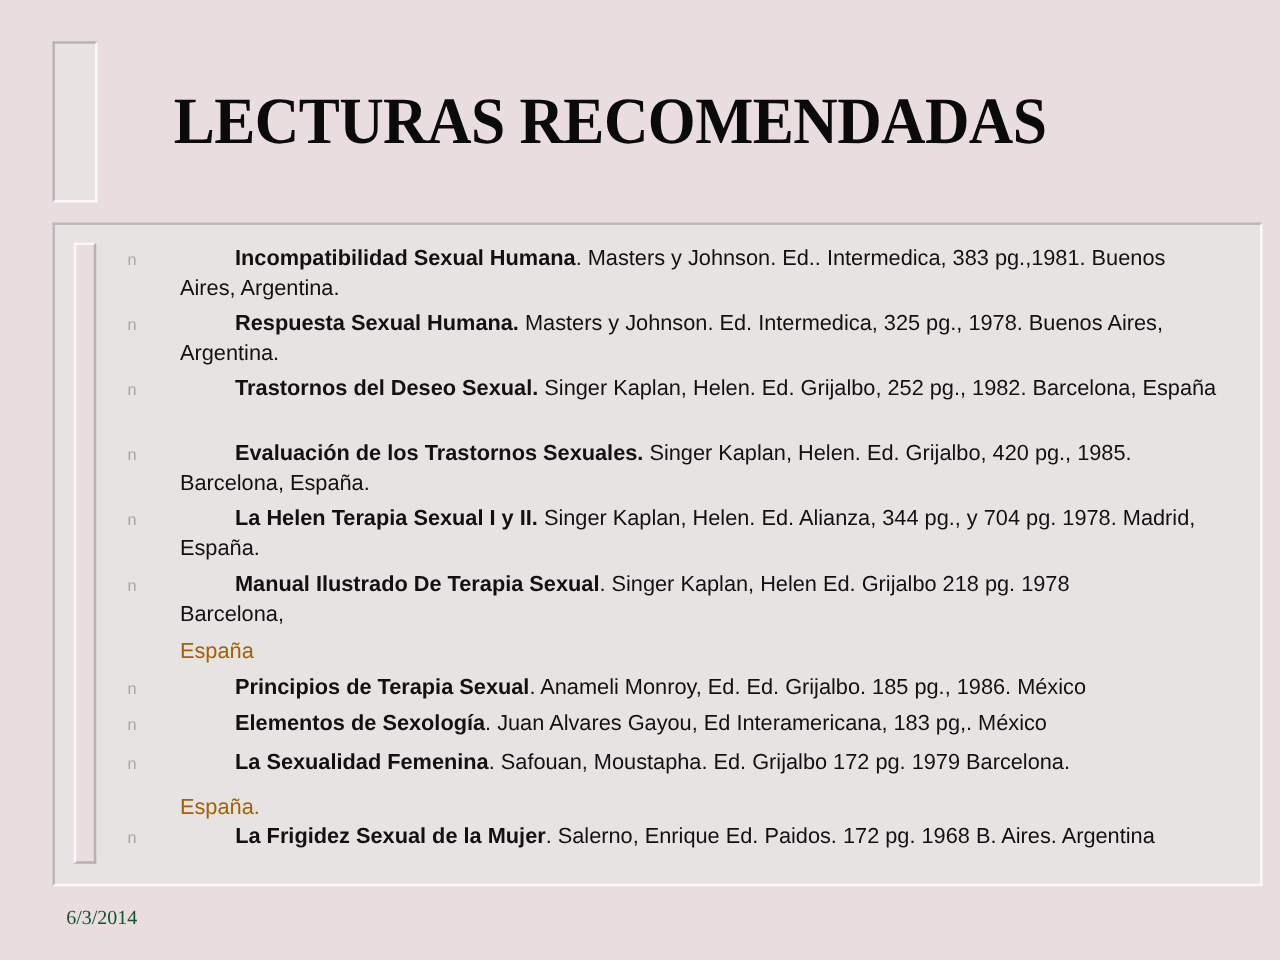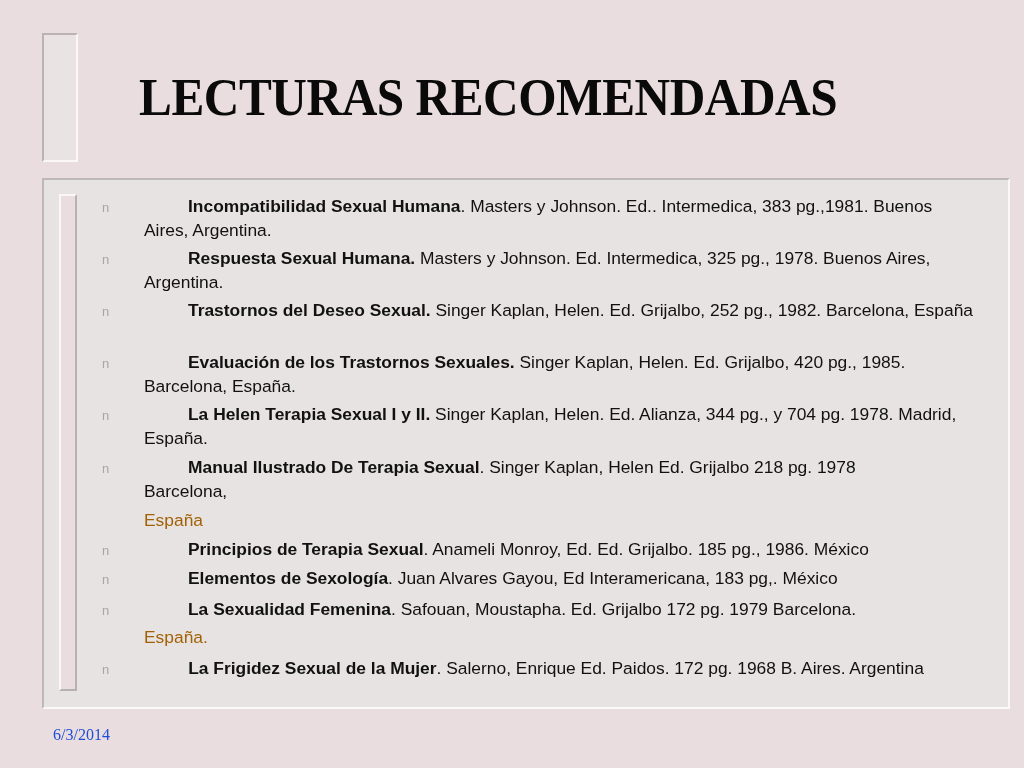--- a/index.html
+++ b/index.html
@@ -109,21 +109,21 @@
       line-height: 23.5px;
       color: #a16207;
     }
     .footer-date {
       position: absolute;
       left: 53px;
       top: 725px;
       font-family: "Liberation Serif", serif;
       font-size: 16px;
       line-height: 20px;
-      color: #1d4ed8;
+      color: #14532d;
       text-align: right;
     }
   </style>
 </head>
 <body>
 
 <div class="title-bar"></div>
 <h1 class="title">LECTURAS RECOMENDADAS</h1>
 
 <div class="content-box">
@@ -159,21 +159,21 @@
       <span class="bullet">n</span>
       <div class="ref-text"><span class="ref-title">Principios de Terapia Sexual</span><span>. Anameli Monroy, Ed. Ed. Grijalbo. 185 pg., 1986. México</span></div>
     </li>
     <li class="ref-item" style="top:387px;">
       <span class="bullet">n</span>
       <div class="ref-text"><span class="ref-title">Elementos de Sexología</span><span>. Juan Alvares Gayou, Ed Interamericana, 183 pg,. México</span></div>
     </li>
     <li class="ref-item" style="top:418px;">
       <span class="bullet">n</span>
       <div class="ref-text"><span class="ref-title">La Sexualidad Femenina</span><span>. Safouan, Moustapha. Ed. Grijalbo 172 pg. 1979  Barcelona.</span></div>
-      <div class="ref-cont" style="top:28px;">España.</div>
+      <div class="ref-cont" style="top:36px;">España.</div>
     </li>
     <li class="ref-item" style="top:477px;">
       <span class="bullet">n</span>
       <div class="ref-text" style="width:780px;text-align:center;"><span class="ref-title">La Frigidez Sexual de la Mujer</span><span>.  Salerno, Enrique Ed. Paidos. 172 pg. 1968 B. Aires. Argentina</span></div>
     </li>
   </ul>
 </div>
 
 <div class="footer-date">6/3/2014</div>
 

